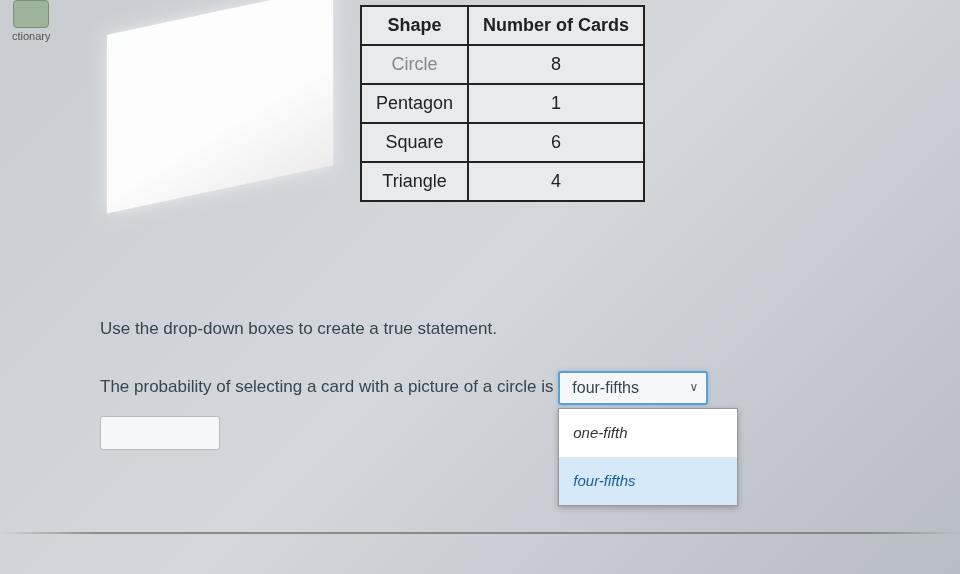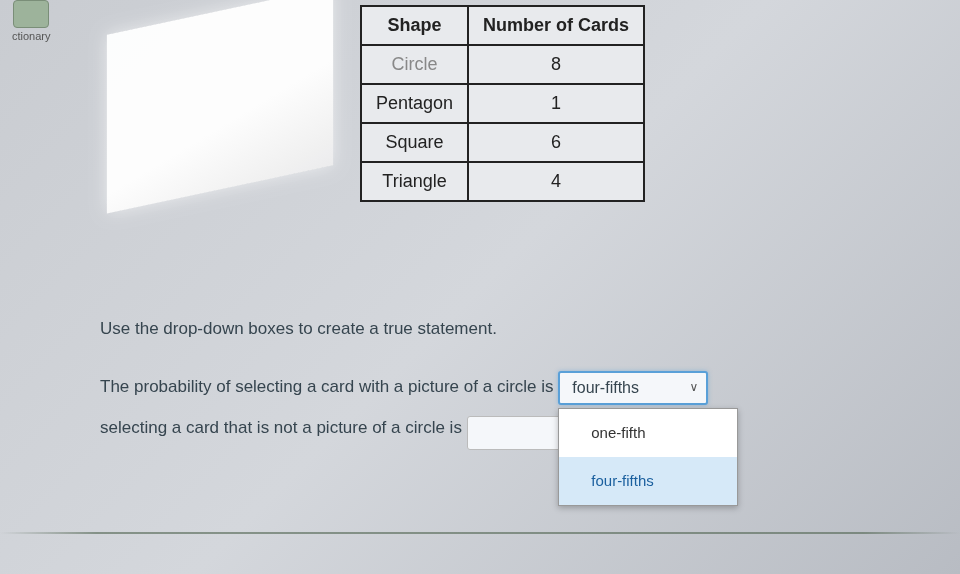--- a/index.html
+++ b/index.html
@@ -114,25 +114,26 @@
       position: absolute;
       top: 40px;
       left: 0;
       width: 180px;
       background: #fff;
       border: 1px solid #999;
       box-shadow: 0 2px 6px rgba(0,0,0,0.25);
       z-index: 10;
     }
     .dropdown-list .option {
-      padding: 6px 32px;
+      padding: 6px 14px;
       font-size: 15px;
       color: #333;
       cursor: pointer;
       text-align: left;
+      font-style: italic;
     }
     .dropdown-list .option.highlight {
       background: #d6e9f8;
       color: #1a5f9e;
     }
 
     
     .glare {
       position: absolute;
       top: 15px;
@@ -204,21 +205,20 @@
           <span>four-fifths</span>
           <span class="chevron">∨</span>
         </span>
         <div class="dropdown-list">
           <div class="option">one-fifth</div>
           <div class="option highlight">four-fifths</div>
         </div>
       </span>
 
       <br>
-      <span>selecting a card that is not a picture of a circle is</span>
 
       <span class="dropdown-wrapper">
         <span class="dropdown-select plain">
           <span></span>
           <span class="chevron"></span>
         </span>
       </span>
     </div>
   </div>
 

